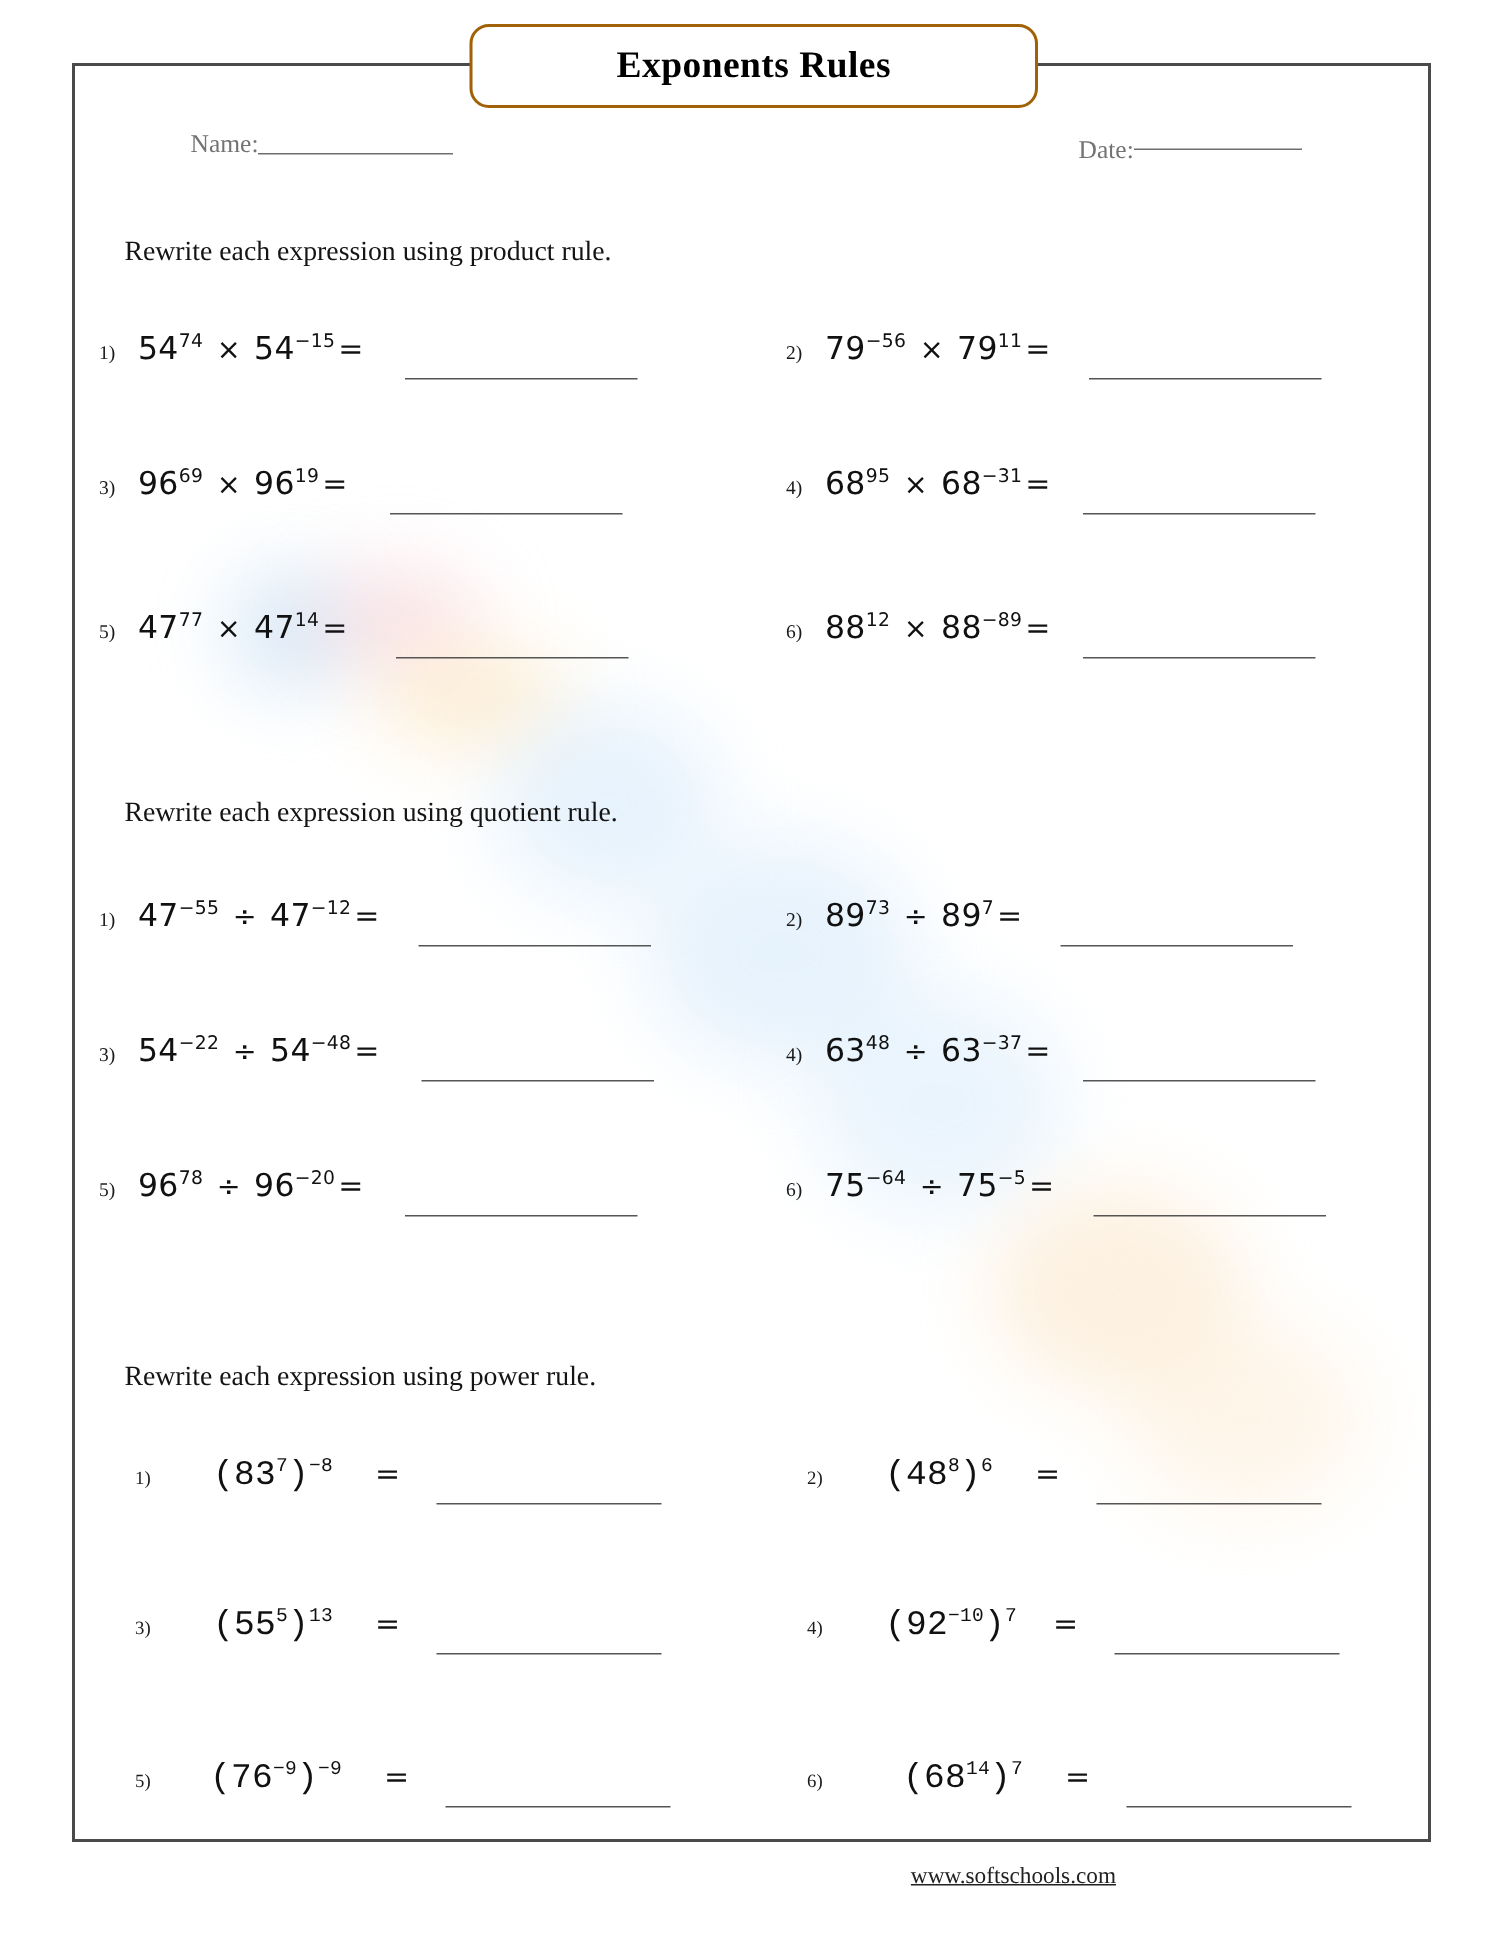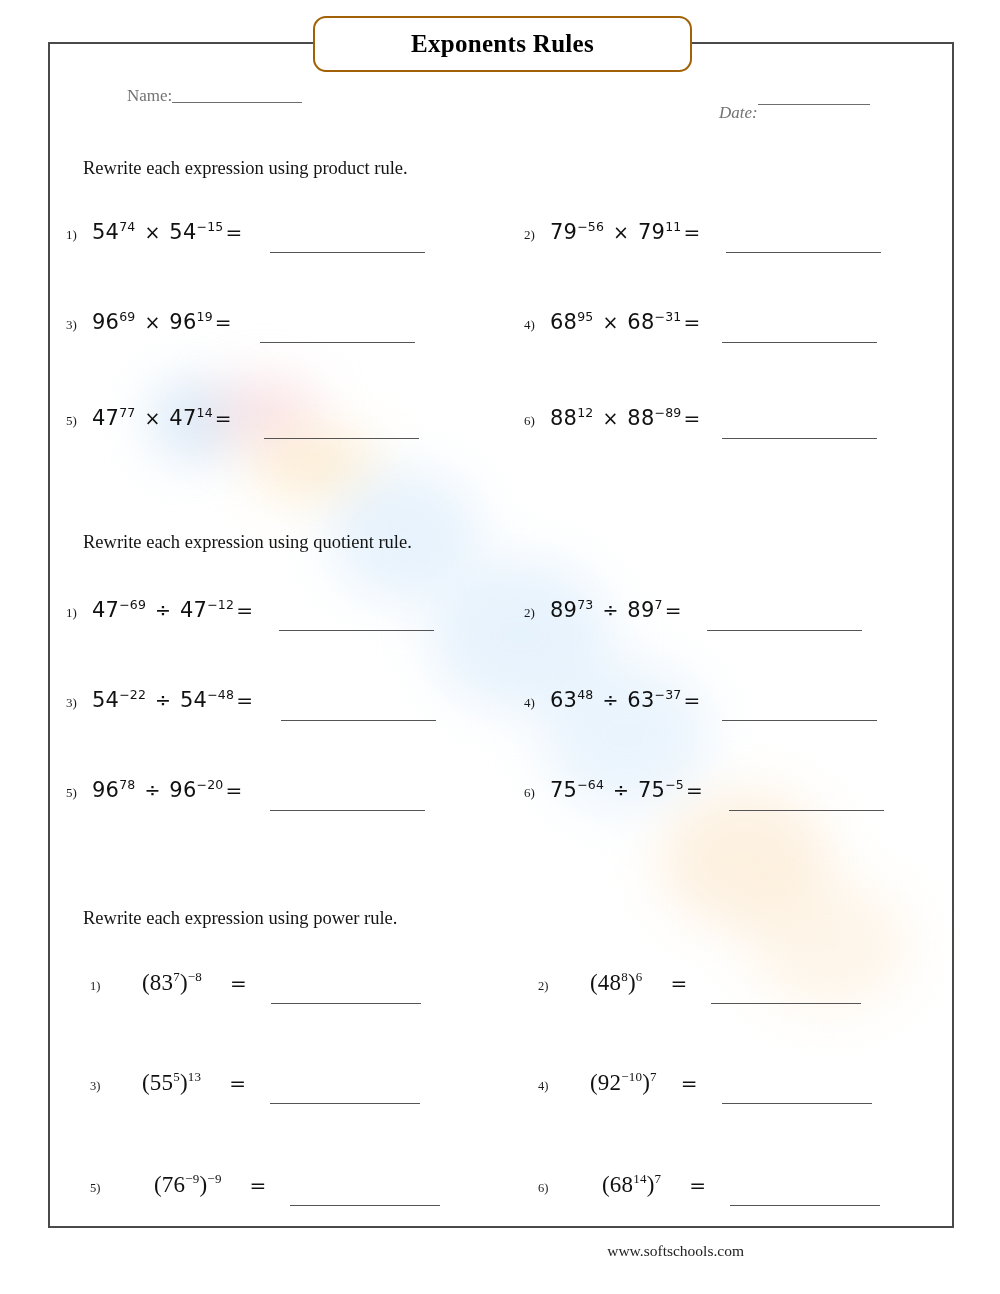--- a/index.html
+++ b/index.html
@@ -69,21 +69,21 @@
   
   .meta {
     position: absolute;
     top: 86px;
     left: 0;
     width: 1000px;
     z-index: 2;
     font-size: 17px;
   }
   .meta .name-box { position: absolute; left: 127px; top: 0; display: flex; align-items: flex-end; }
-  .meta .date-box { position: absolute; left: 719px; top: 17px; display: flex; align-items: flex-start; font-style: italic; }
+  .meta .date-box { position: absolute; left: 719px; top: 4px; display: flex; align-items: center; }
   .meta .lbl { font-size: 17px; color: #737373; }
   .rule-line {
     display: inline-block;
     border-bottom: 1.5px solid #6e6e6e;
     height: 1px;
   }
   .rule-name { width: 130px; margin-bottom: 3px; }
   .rule-date { width: 112px; margin-bottom: 3px; }
 
   
@@ -136,36 +136,37 @@
   }
   .prob .answer {
     display: inline-block;
     border-bottom: 1.6px solid #555;
     height: 1px;
     position: relative;
     top: 14px;
   }
 
   
-  .sec-power .prob .expr { font-family: Liberation Serif, serif; font-size: 23px; }
+  .sec-power .prob .expr { font-family: Liberation Mono, monospace; font-size: 23px; }
   .sec-power .prob .expr sup { font-size: 13px; }
   .sec-power .prob .num { font-size: 12.5px; }
 
   
   .footer {
     position: absolute;
     top: 1242px;
     left: 0;
     width: 792px;
     text-align: right;
     padding-right: 48px;
     box-sizing: border-box;
     font-size: 15.5px;
     color: #222;
     z-index: 2;
+    text-decoration: underline;
   }
 </style>
 </head>
 <body>
 
 <div class="watermark">
   <div class="wm-blob" style="left:150px; top:380px; width:90px; height:80px; background:#bcd9f2; opacity:.55;"></div>
   <div class="wm-blob" style="left:210px; top:378px; width:110px; height:70px; background:#f6c9cf; opacity:.5;"></div>
   <div class="wm-blob" style="left:250px; top:430px; width:130px; height:70px; background:#fbdfae; opacity:.5;"></div>
   <div class="wm-blob" style="left:330px; top:470px; width:150px; height:130px; background:#cfe6fa; opacity:.5;"></div>
@@ -252,21 +253,21 @@
 
   </div>
 </div>
 
 <div class="section sec-quotient" style="top:532px;">
   <div class="section-heading">Rewrite each expression using quotient rule.</div>
   <div class="prob-grid">
 
     <div class="prob" style="left:66px; top:66px;">
       <span class="num">1)</span>
-      <span class="expr"><span>47</span><sup>−69</sup></span>
+      <span class="expr"><span>47</span><sup>−55</sup></span>
       <span class="op">÷</span>
       <span class="expr"><span>47</span><sup>−12</sup></span>
       <span class="eq">=</span>
       <span class="answer" style="width:155px; margin-left:24px;"></span>
     </div>
 
     <div class="prob" style="left:524px; top:66px;">
       <span class="num">2)</span>
       <span class="expr"><span>89</span><sup>73</sup></span>
       <span class="op">÷</span>
@@ -341,21 +342,21 @@
 
     <div class="prob" style="left:538px; top:162px;">
       <span class="num">4)</span>
       <span class="expr" style="margin-left:26px;">(<span>92</span><sup>−10</sup>)<sup>7</sup></span>
       <span class="eq" style="margin-left:22px;">=</span>
       <span class="answer" style="width:150px; margin-left:22px;"></span>
     </div>
 
     <div class="prob" style="left:90px; top:264px;">
       <span class="num">5)</span>
-      <span class="expr" style="margin-left:38px;">(<span>76</span><sup>−9</sup>)<sup>−9</sup></span>
+      <span class="expr" style="margin-left:24px;">(<span>76</span><sup>−9</sup>)<sup>−9</sup></span>
       <span class="eq" style="margin-left:26px;">=</span>
       <span class="answer" style="width:150px; margin-left:22px;"></span>
     </div>
 
     <div class="prob" style="left:538px; top:264px;">
       <span class="num">6)</span>
       <span class="expr" style="margin-left:38px;">(<span>68</span><sup>14</sup>)<sup>7</sup></span>
       <span class="eq" style="margin-left:26px;">=</span>
       <span class="answer" style="width:150px; margin-left:22px;"></span>
     </div>

